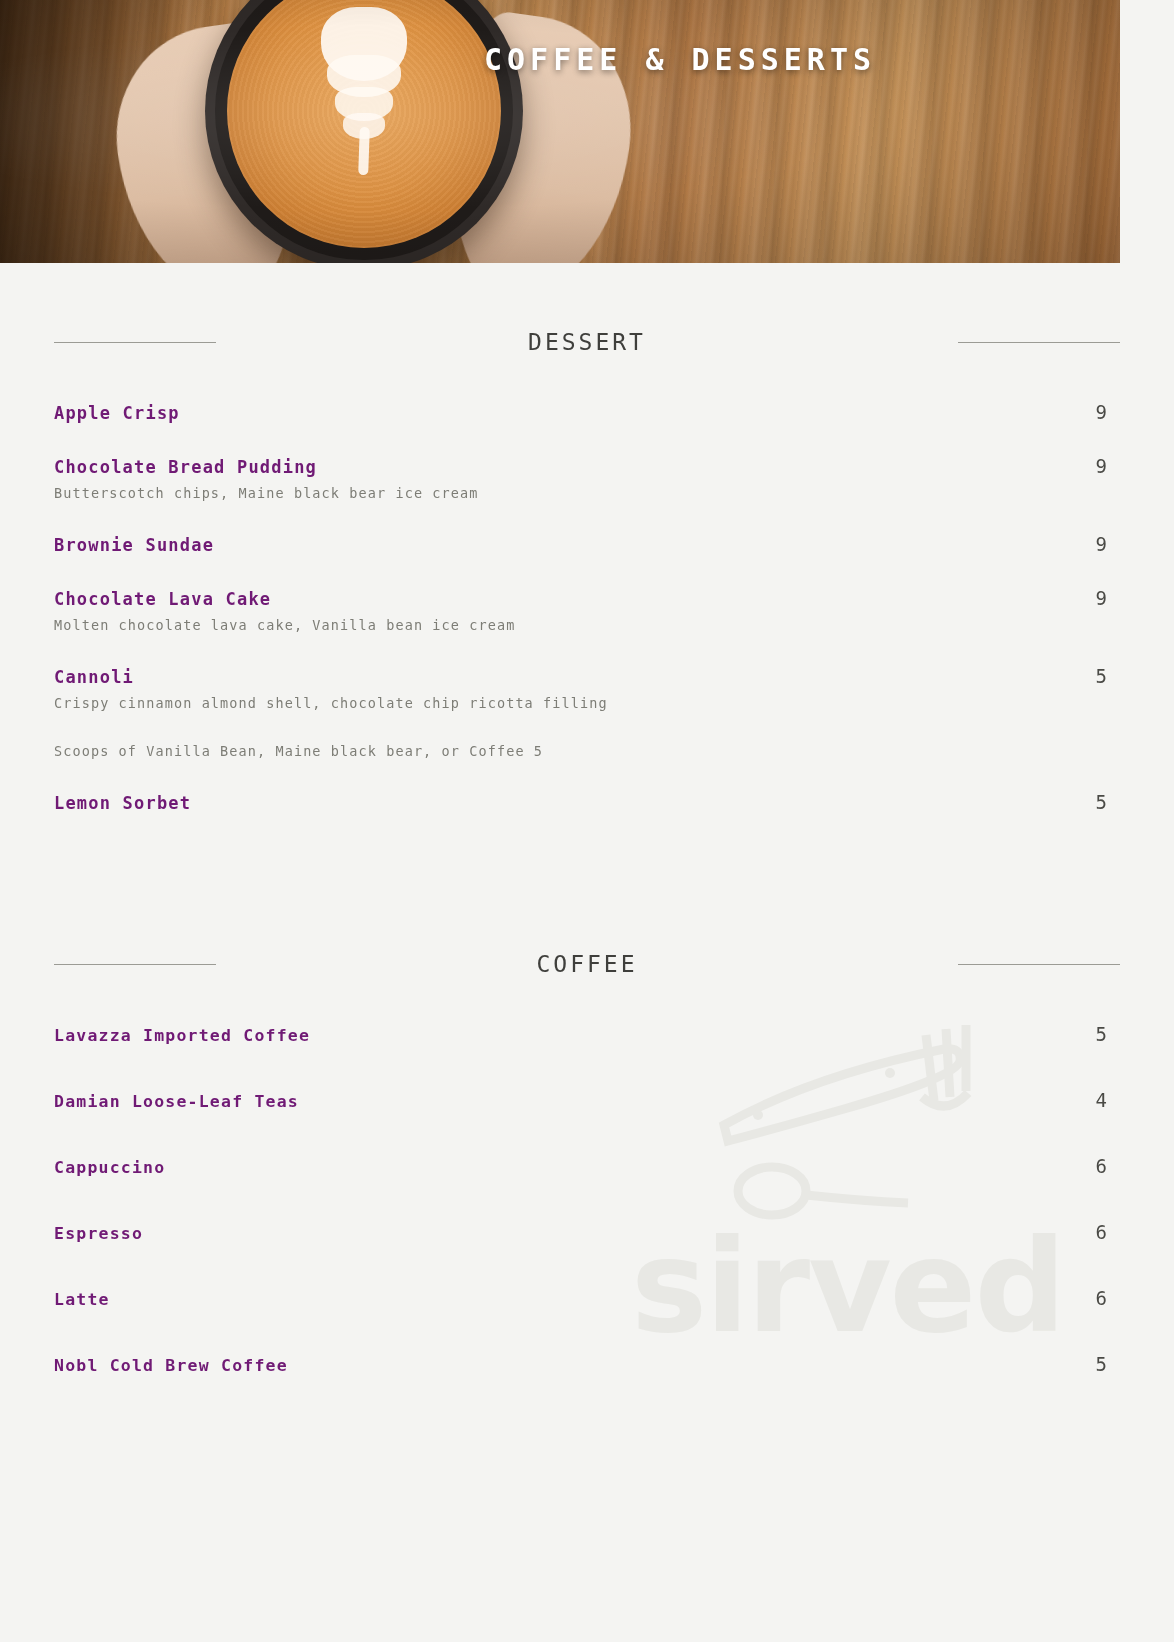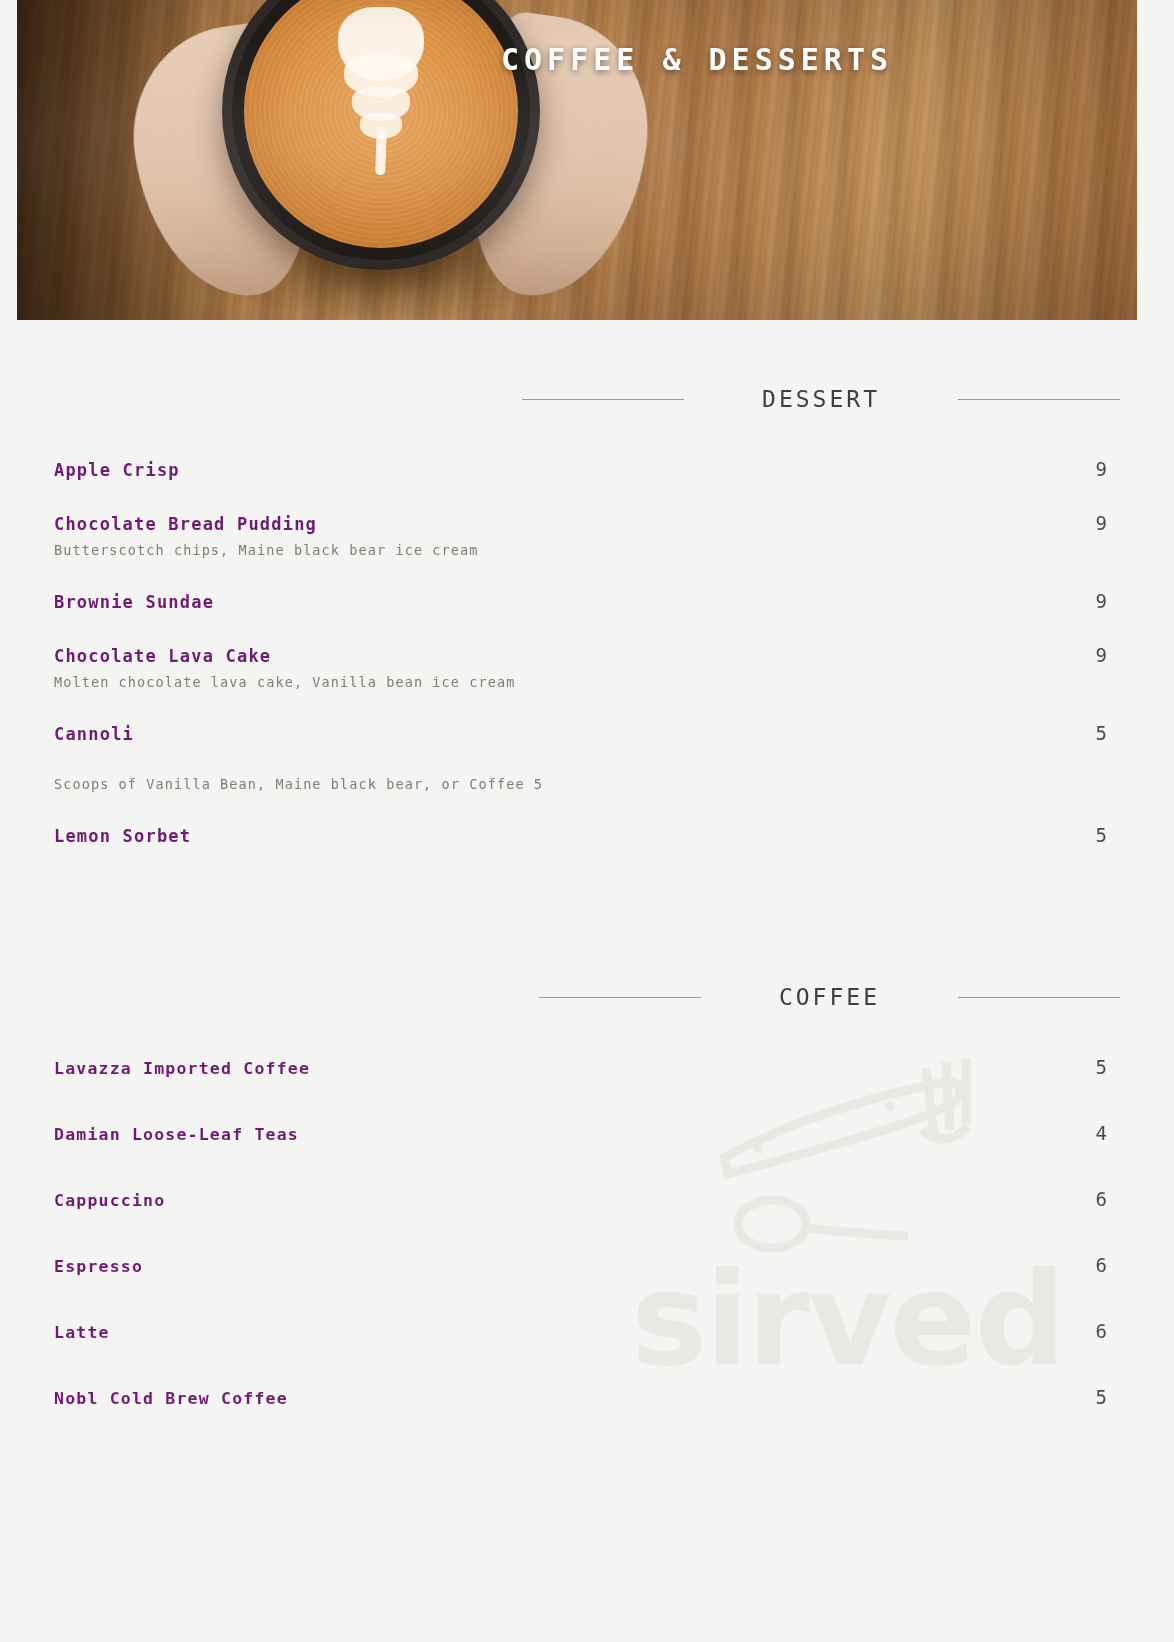--- a/index.html
+++ b/index.html
@@ -13,24 +13,23 @@
     height: 1642px;
     font-family: "DejaVu Sans Mono", monospace;
     overflow: hidden;
     position: relative;
   }
 
   
   .hero {
     position: relative;
     width: 1120px;
-    height: 320px;
+    height: 263px;
     overflow: hidden;
     background: #6d28d9;
-    margin-left: 17px;
   }
   
   .hero-wood {
     position: absolute;
     inset: 0;
     background:
       repeating-linear-gradient(
         96deg,
         rgba(0,0,0,0.06) 0px,
         rgba(0,0,0,0.00) 3px,
@@ -159,22 +158,22 @@
   .sheet {
     position: relative;
     width: 1174px;
     padding: 0 54px;
     background: #f4f4f2;
   }
 
   .section-head {
     display: flex;
     align-items: center;
-    justify-content: flex-end;
-    gap: 0;
+    justify-content: space-between;
+    gap: 16px;
     margin-top: 66px;
     margin-bottom: 46px;
   }
   .rule {
     width: 162px;
     height: 1px;
     background: #9b9b95;
   }
   .section-title {
     font-size: 23px;
@@ -312,20 +311,21 @@
         <span class="item-price">9</span>
       </div>
       <div class="item-desc">Molten chocolate lava cake, Vanilla bean ice cream</div>
     </div>
 
     <div class="item">
       <div class="item-top">
         <span class="item-name">Cannoli</span>
         <span class="item-price">5</span>
       </div>
+      <div class="item-desc">Crispy cinnamon almond shell, chocolate chip ricotta filling</div>
     </div>
 
     <div class="item">
       <div class="item-desc">Scoops of Vanilla Bean, Maine black bear, or Coffee 5</div>
     </div>
 
     <div class="item">
       <div class="item-top">
         <span class="item-name">Lemon Sorbet</span>
         <span class="item-price">5</span>

